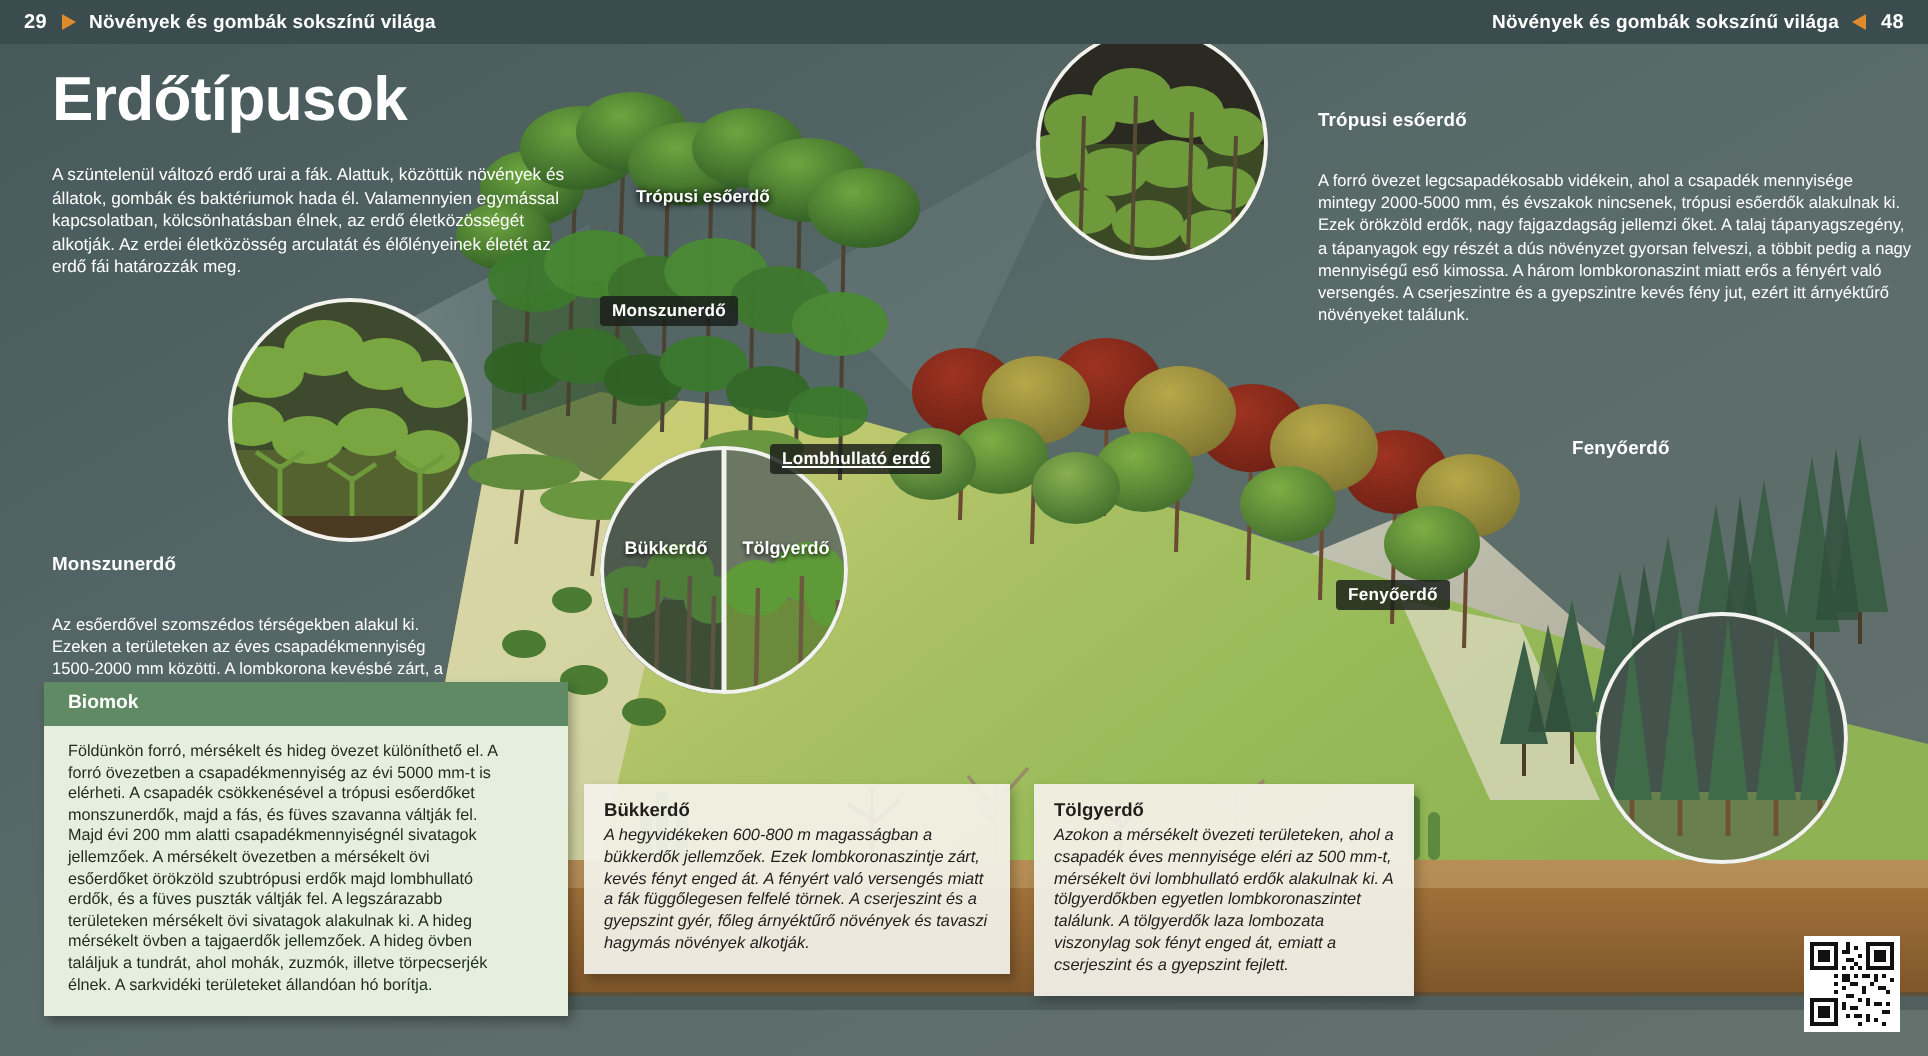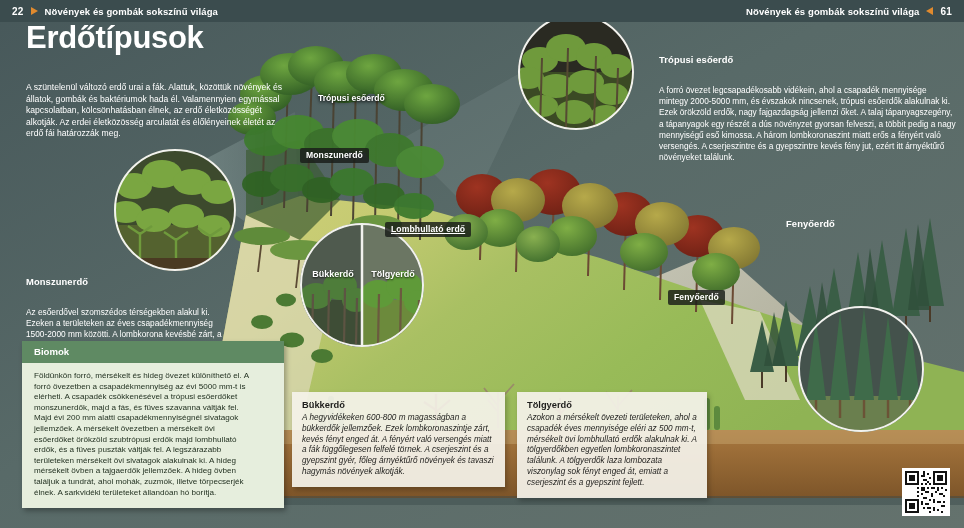--- a/index.html
+++ b/index.html
@@ -25,21 +25,21 @@
   }
   .hdr-left, .hdr-right { display: flex; align-items: center; gap: 7px; }
   .hdr-right { margin-left: auto; }
   .pg-num { font-size: 10px; font-weight: bold; letter-spacing: .2px; }
   .hdr-title { font-size: 9.5px; font-weight: bold; letter-spacing: .1px; }
   .tri-r { width: 0;height:0;border-left:7px solid #e08a2e;border-top:4.5px solid transparent;border-bottom:4.5px solid transparent; }
   .tri-l { width: 0;height:0;border-right:7px solid #e08a2e;border-top:4.5px solid transparent;border-bottom:4.5px solid transparent; }
 
   
   .title {
-    position: absolute; left: 26px; top: 20px;
+    position: absolute; left: 26px; top: 32px;
     font-size: 31px; font-weight: bold; color: #ffffff;
     letter-spacing: -.3px;
   }
   .intro {
     position: absolute; left: 26px; top: 82px; width: 268px;
     font-size: 8.6px; line-height: 11.6px; color: #ffffff;
   }
 
   
   .scene { position: absolute; inset: 0; }
@@ -447,28 +447,28 @@
     </svg>
 
     <div class="circle" style="left:518px; top:14px; width:116px; height:116px; background:transparent;"></div>
     <div class="circle" style="left:114px; top:149px; width:122px; height:122px; background:transparent;"></div>
     <div class="circle" style="left:300px; top:223px; width:124px; height:124px; background:transparent;"></div>
     <div class="circle" style="left:798px; top:306px; width:126px; height:126px; background:transparent;"></div>
   </div>
 
   <div class="header">
     <div class="hdr-left">
-      <span class="pg-num">22</span>
+      <span class="pg-num">29</span>
       <span class="tri-r"></span>
       <span class="hdr-title">Növények és gombák sokszínű világa</span>
     </div>
     <div class="hdr-right">
       <span class="hdr-title">Növények és gombák sokszínű világa</span>
       <span class="tri-l"></span>
-      <span class="pg-num">61</span>
+      <span class="pg-num">48</span>
     </div>
   </div>
 
   <h1 class="title">Erdőtípusok</h1>
   <p class="intro">A szüntelenül változó erdő urai a fák. Alattuk, közöttük növények és állatok, gombák és baktériumok hada él. Valamennyien egymással kapcsolatban, kölcsönhatásban élnek, az erdő életközösségét alkotják. Az erdei életközösség arculatát és élőlényeinek életét az erdő fái határozzák meg.</p>
 
   <span class="tag-plain" style="left:318px; top:93px;">Trópusi esőerdő</span>
   <span class="tag" style="left:300px; top:148px;">Monszunerdő</span>
   <span class="tag" style="left:385px; top:222px;text-decoration:underline;">Lombhullató erdő</span>
   <span class="tag" style="left:668px; top:290px;">Fenyőerdő</span>

